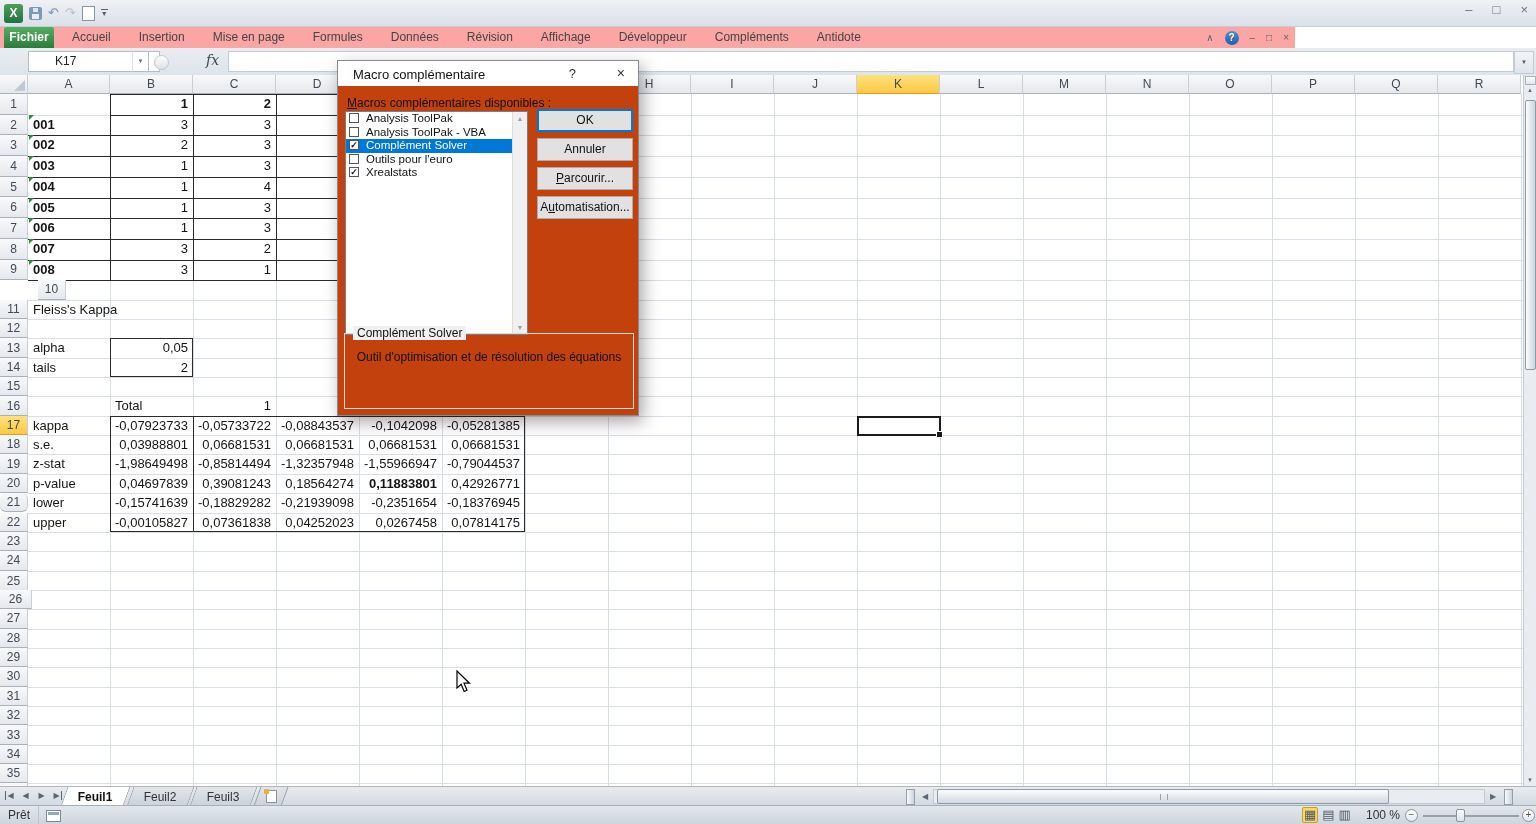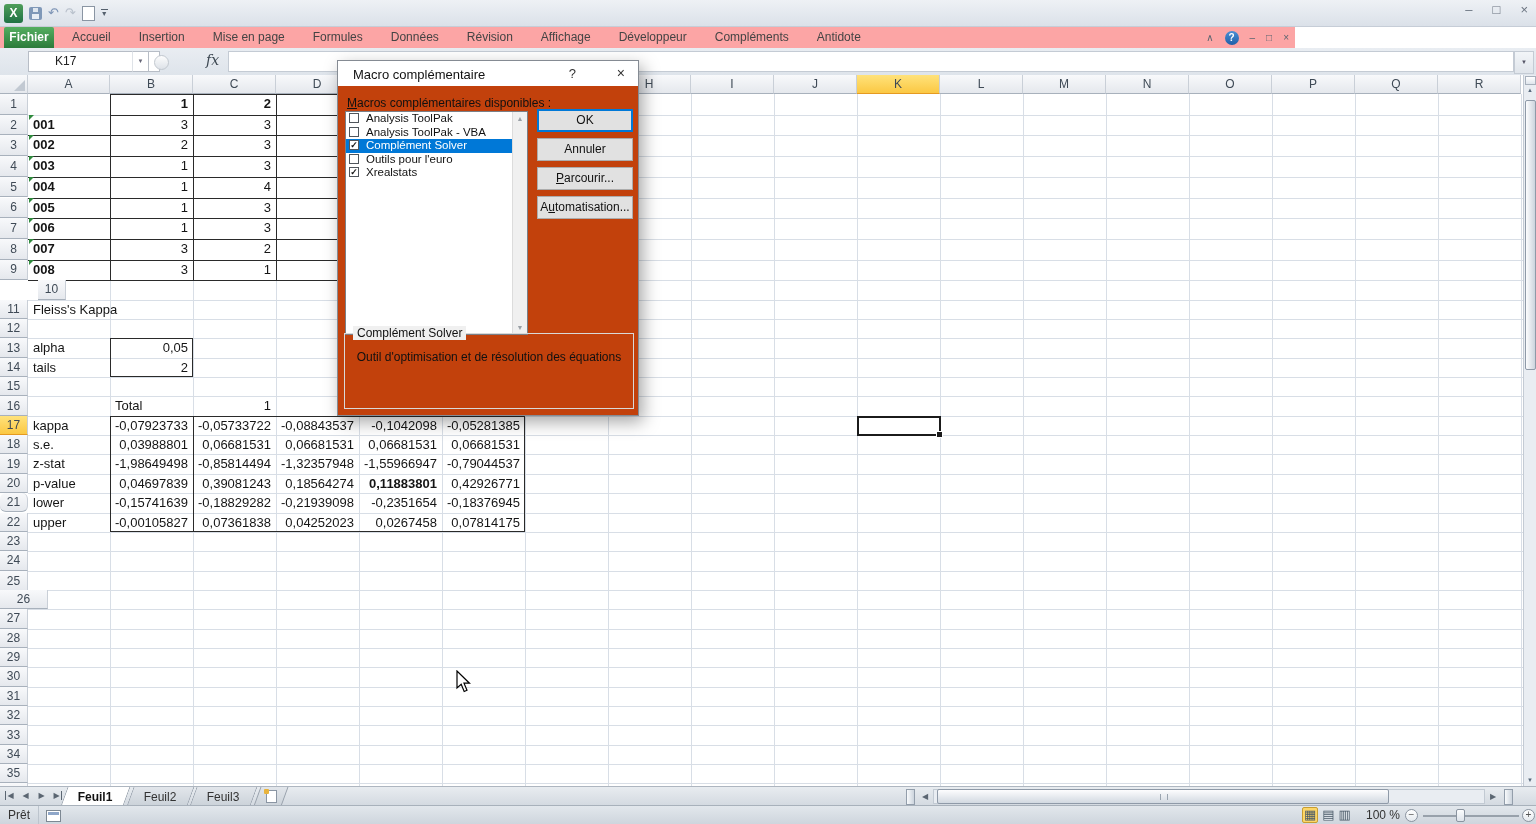--- a/index.html
+++ b/index.html
@@ -365,21 +365,21 @@
     <div class="rowhead" style="position: absolute; left: 0px; top: 321.4px; width: 28px; height: 19.35px;">16</div>
     <div class="rowhead sel" style="position: absolute; left: 0px; top: 340.75px; width: 28px; height: 19.35px;">17</div>
     <div class="rowhead" style="position: absolute; left: 0px; top: 360.1px; width: 28px; height: 19.35px;">18</div>
     <div class="rowhead" style="position: absolute; left: 0px; top: 379.45px; width: 28px; height: 19.35px;">19</div>
     <div class="rowhead" style="position: absolute; left: 0px; top: 398.8px; width: 28px; height: 19.35px;">20</div>
     <div class="rowhead" style="position: absolute; left: 0px; top: 418.15px; width: 28px; height: 19.35px; border-radius: 6px;">21</div>
     <div class="rowhead" style="position: absolute; left: 0px; top: 437.5px; width: 28px; height: 19.35px;">22</div>
     <div class="rowhead" style="position: absolute; left: 0px; top: 456.85px; width: 28px; height: 19.35px;">23</div>
     <div class="rowhead" style="position: absolute; left: 0px; top: 476.2px; width: 28px; height: 19.35px;">24</div>
     <div class="rowhead" style="position: absolute; left: 0px; top: 495.55px; width: 28px; height: 22px;">25</div>
-    <div class="rowhead" style="position: absolute; left: 0px; top: 514.9px; width: 48px; height: 19.35px;">26</div>
+    <div class="rowhead" style="position: absolute; left: 0px; top: 514.9px; width: 32px; height: 19.35px;">26</div>
     <div class="rowhead" style="position: absolute; left: 0px; top: 534.25px; width: 28px; height: 19.35px;">27</div>
     <div class="rowhead" style="position: absolute; left: 0px; top: 553.6px; width: 28px; height: 19.35px;">28</div>
     <div class="rowhead" style="position: absolute; left: 0px; top: 572.95px; width: 28px; height: 19.35px;">29</div>
     <div class="rowhead" style="position: absolute; left: 0px; top: 592.3px; width: 28px; height: 19.35px;">30</div>
     <div class="rowhead" style="position: absolute; left: 0px; top: 611.65px; width: 28px; height: 19.35px;">31</div>
     <div class="rowhead" style="position: absolute; left: 0px; top: 631px; width: 28px; height: 19.35px;">32</div>
     <div class="rowhead" style="position: absolute; left: 0px; top: 650.35px; width: 28px; height: 19.35px;">33</div>
     <div class="rowhead" style="position: absolute; left: 0px; top: 669.7px; width: 28px; height: 19.35px;">34</div>
     <div class="rowhead" style="position: absolute; left: 0px; top: 689.05px; width: 28px; height: 19.35px;">35</div>
     <div class="rowhead" style="position: absolute; left: 0px; top: 708.4px; width: 28px; height: 19.35px;">36</div>

